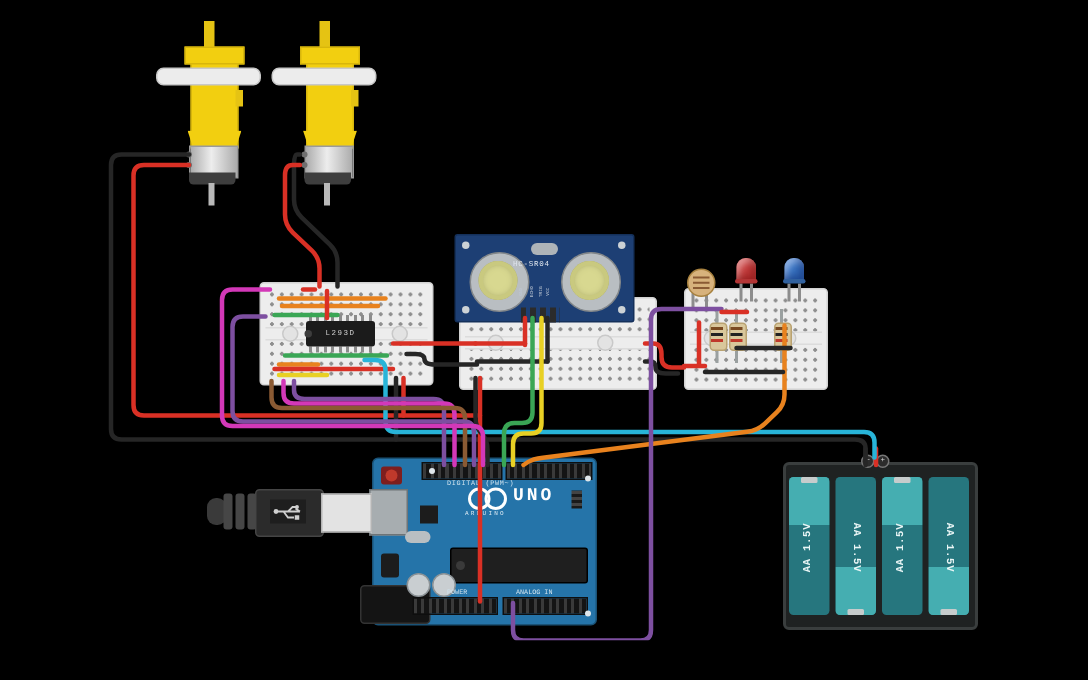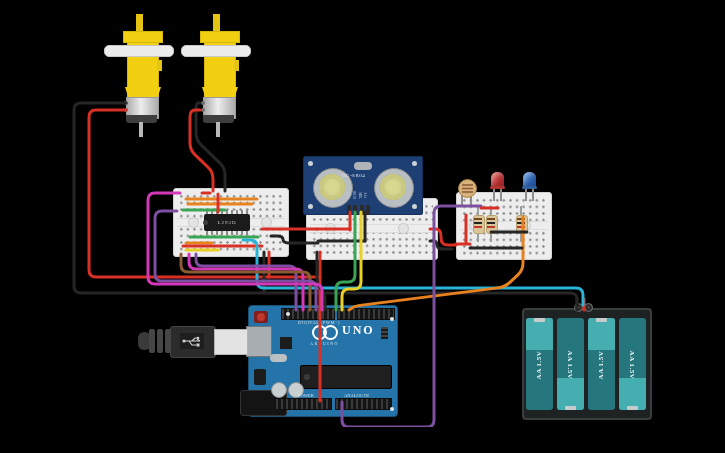--- a/index.html
+++ b/index.html
@@ -1,17 +1,17 @@
 <!DOCTYPE html>
 <html><head>
 <meta charset="utf-8">
 <style>
   html,body{margin:0;padding:0;background:#000;}
   #canvas{position:relative;width:725px;height:427px;background:#000;overflow:hidden;
-          font-family:Liberation Serif, serif;}
+          font-family:Liberation Mono, monospace;}
 
   
   .bb{position:absolute;background:#ededed;border:1px solid #d2d2d2;border-radius:3px;}
   .bb .grid{position:absolute;inset:4px;
     background-image:radial-gradient(circle,#8f8f8f 1.1px,rgba(0,0,0,0) 1.4px);
     background-size:6.6px 6.6px;}
   .bb .channel{position:absolute;left:3px;right:3px;height:7px;background:#ededed;
     border-top:1px solid #dcdcdc;border-bottom:1px solid #dcdcdc;}
   .thumb{position:absolute;width:9px;height:9px;border-radius:50%;background:#e3e3e3;
     border:1px solid #c9c9c9;}

